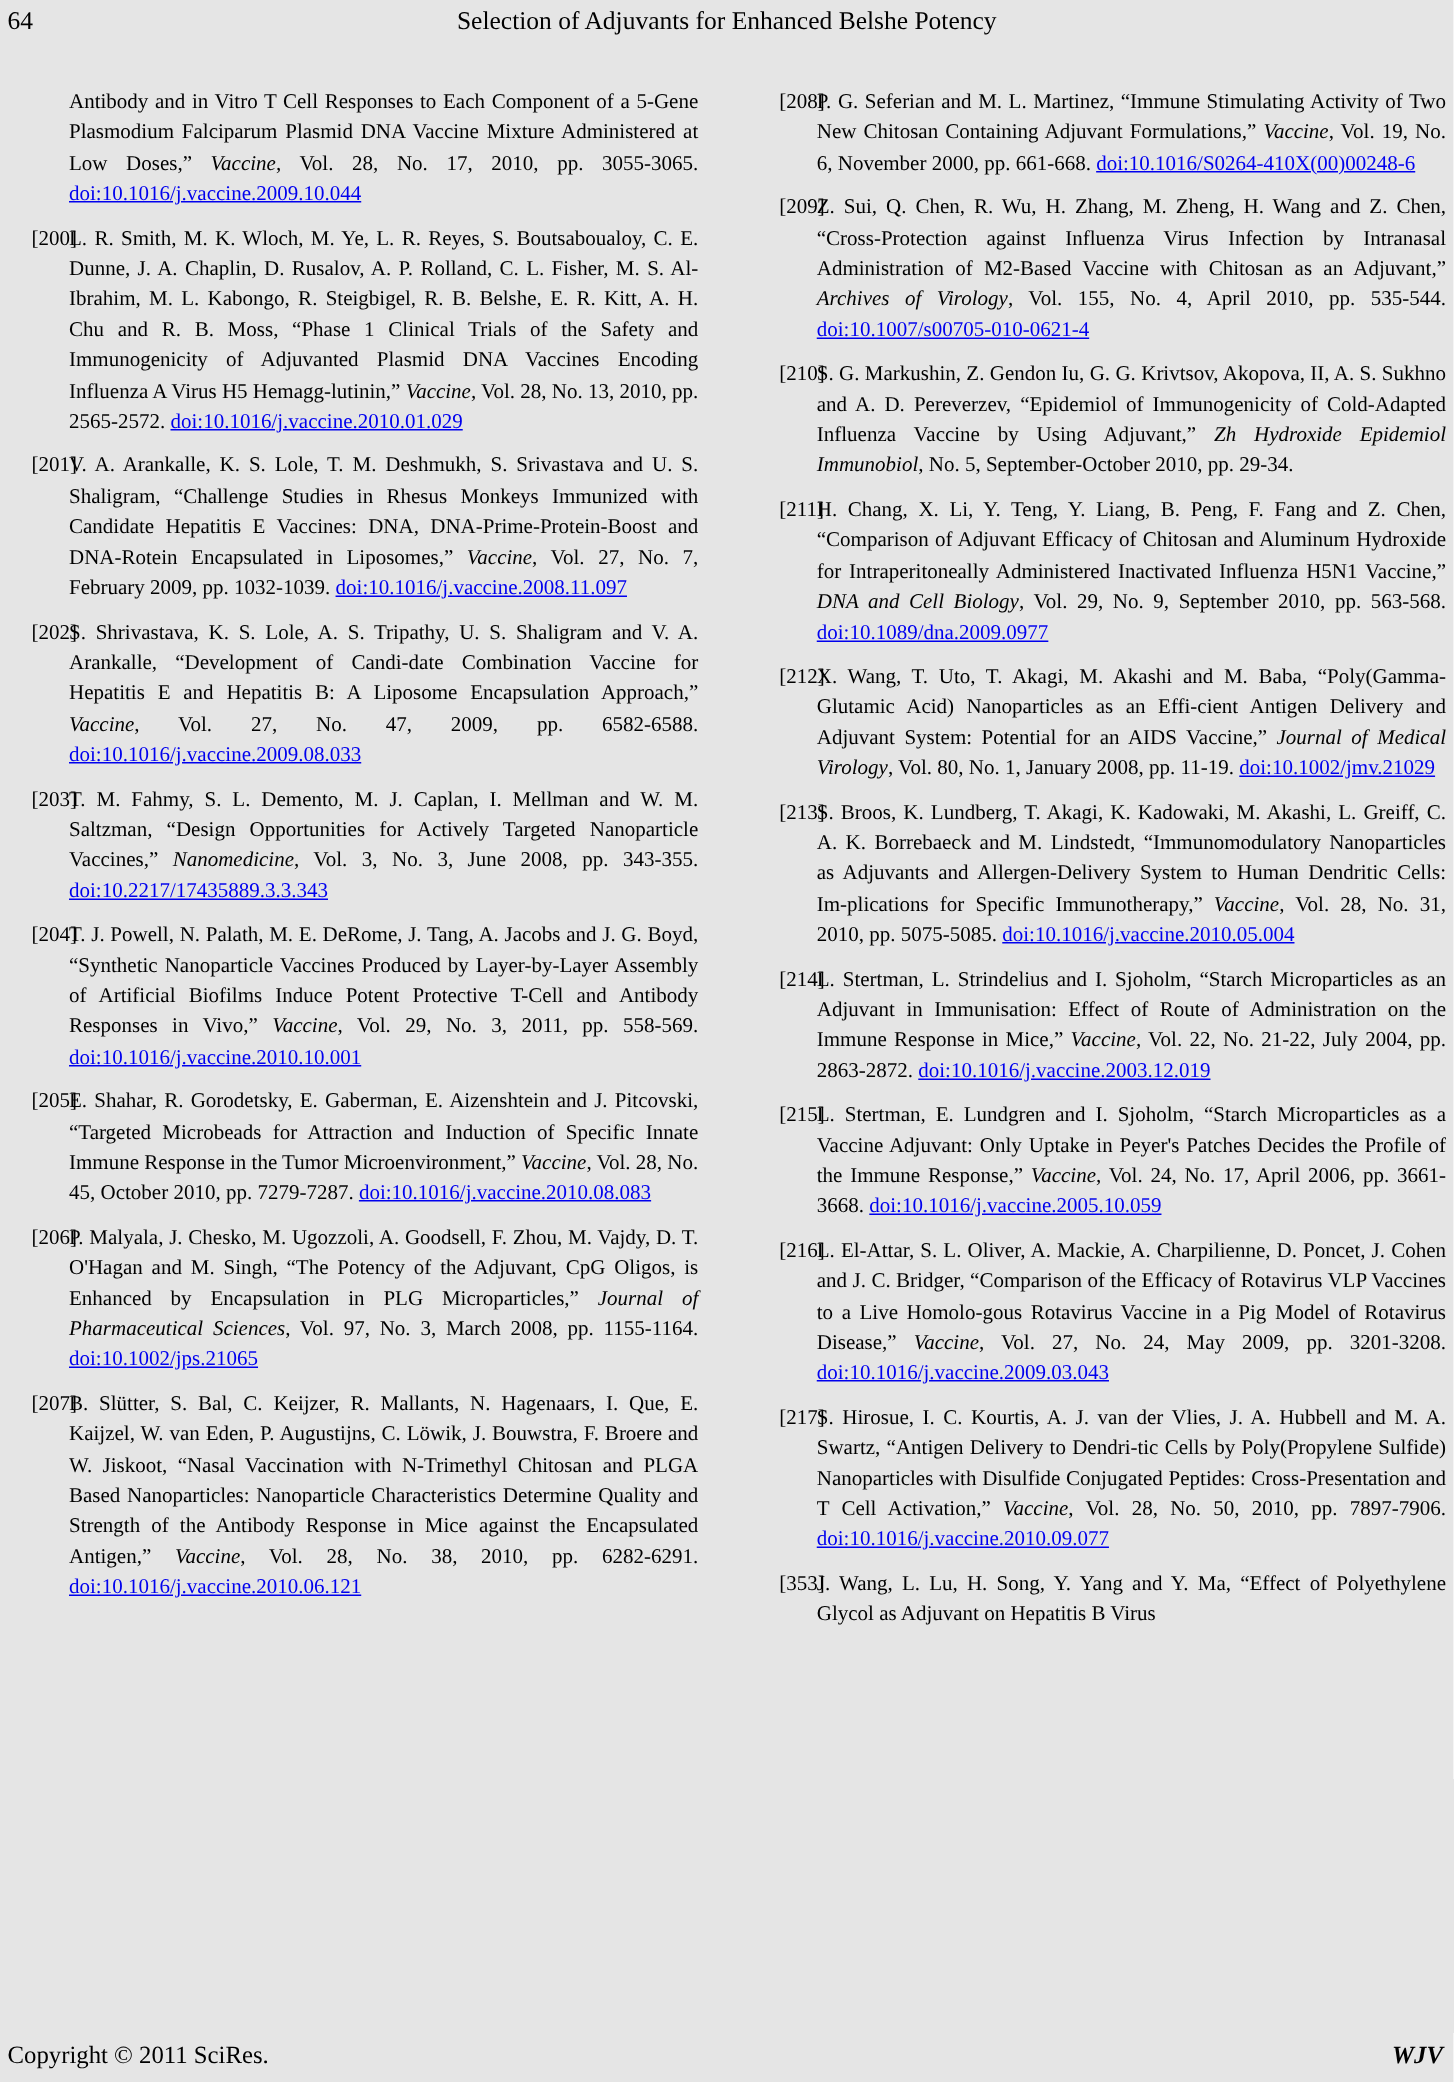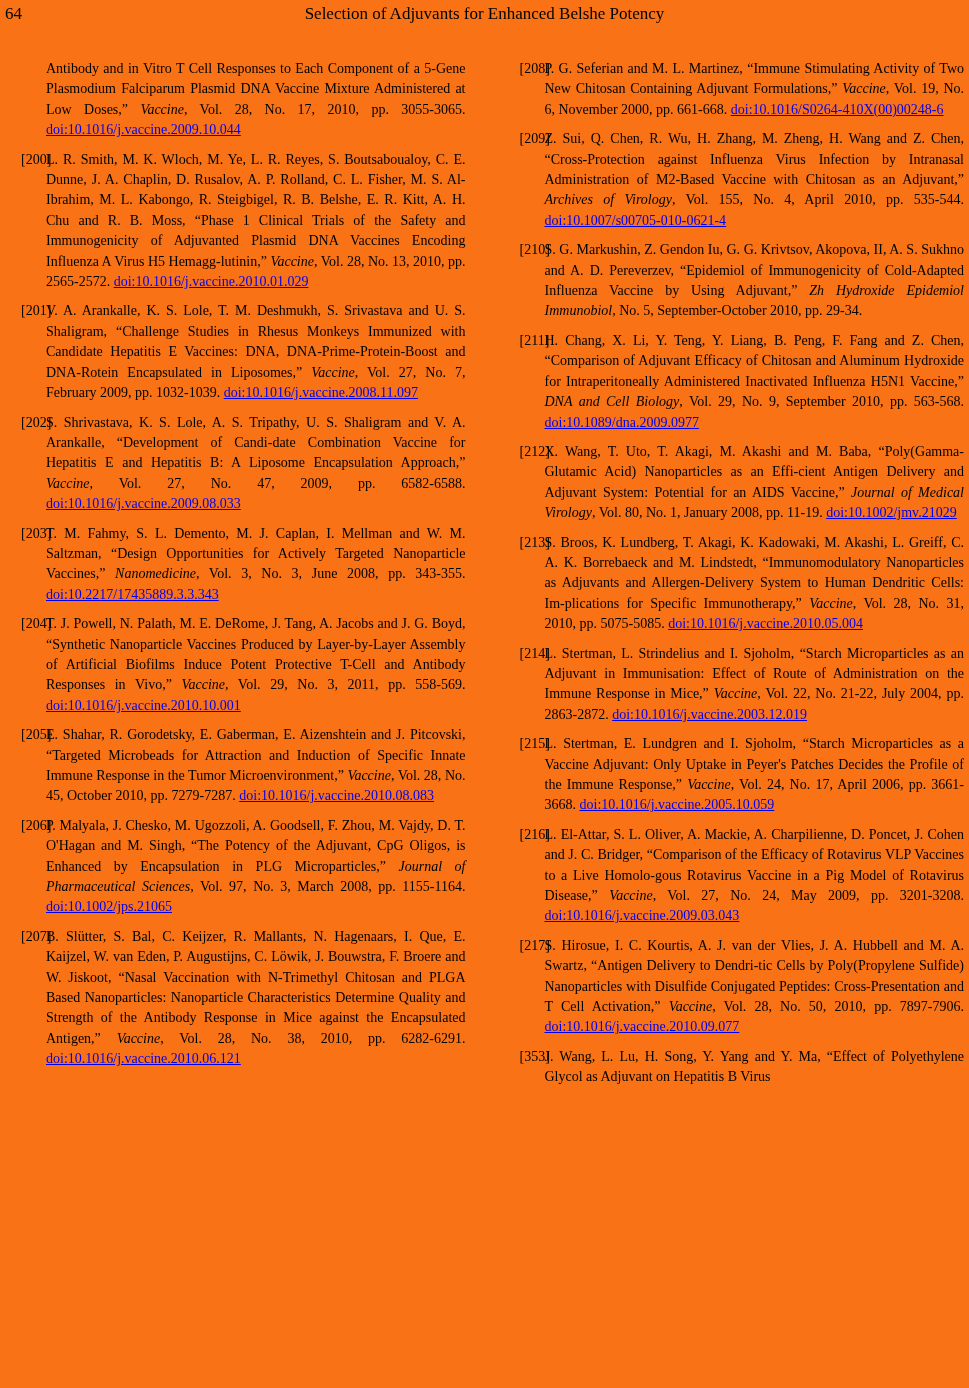--- a/index.html
+++ b/index.html
@@ -1,20 +1,20 @@
 <!DOCTYPE html>
 <html><head>
 <meta charset="utf-8">
 <style>
   html, body { margin: 0; padding: 0; background: #ffffff; }
   .page {
     position: relative;
     width: 969px;
     height: 1388px;
-    background: #f97316;
+    background: #e5e5e5;
     color: #000000;
     font-family: "Liberation Serif", "DejaVu Serif", serif;
     box-sizing: border-box;
     padding: 4px 5px 0 5px;
     overflow: hidden;
   }
   .header { position: relative; height: 22px; font-size: 17px; }
   .page-num { position: absolute; left: 0; top: 0; }
   .running-title { position: absolute; left: 0; right: 0; text-align: center; }
   .columns {
@@ -72,13 +72,17 @@
         <div class="ref"><span class="num">[212]</span><span><span>X. Wang, T. Uto, T. Akagi, M. Akashi and M. Baba, “Poly(Gamma-Glutamic Acid) Nanoparticles as an Effi-cient Antigen Delivery and Adjuvant System: Potential for an AIDS Vaccine,” </span><span class="ital">Journal of Medical Virology</span><span>, Vol. 80, No. 1, January 2008, pp. 11-19. </span><a class="doi" href="#" style="color: rgb(0, 0, 238);">doi:10.1002/jmv.21029</a></span></div>
         <div class="ref"><span class="num">[213]</span><span><span>S. Broos, K. Lundberg, T. Akagi, K. Kadowaki, M. Akashi, L. Greiff, C. A. K. Borrebaeck and M. Lindstedt, “Immunomodulatory Nanoparticles as Adjuvants and Allergen-Delivery System to Human Dendritic Cells: Im-plications for Specific Immunotherapy,” </span><span class="ital">Vaccine</span><span>, Vol. 28, No. 31, 2010, pp. 5075-5085. </span><a class="doi" href="#" style="color: rgb(0, 0, 238);">doi:10.1016/j.vaccine.2010.05.004</a></span></div>
         <div class="ref"><span class="num">[214]</span><span><span>L. Stertman, L. Strindelius and I. Sjoholm, “Starch Microparticles as an Adjuvant in Immunisation: Effect of Route of Administration on the Immune Response in Mice,” </span><span class="ital">Vaccine</span><span>, Vol. 22, No. 21-22, July 2004, pp. 2863-2872. </span><a class="doi" href="#" style="color: rgb(0, 0, 238);">doi:10.1016/j.vaccine.2003.12.019</a></span></div>
         <div class="ref"><span class="num">[215]</span><span><span>L. Stertman, E. Lundgren and I. Sjoholm, “Starch Microparticles as a Vaccine Adjuvant: Only Uptake in Peyer's Patches Decides the Profile of the Immune Response,” </span><span class="ital">Vaccine</span><span>, Vol. 24, No. 17, April 2006, pp. 3661-3668. </span><a class="doi" href="#" style="color: rgb(0, 0, 238);">doi:10.1016/j.vaccine.2005.10.059</a></span></div>
         <div class="ref"><span class="num">[216]</span><span><span>L. El-Attar, S. L. Oliver, A. Mackie, A. Charpilienne, D. Poncet, J. Cohen and J. C. Bridger, “Comparison of the Efficacy of Rotavirus VLP Vaccines to a Live Homolo-gous Rotavirus Vaccine in a Pig Model of Rotavirus Disease,” </span><span class="ital">Vaccine</span><span>, Vol. 27, No. 24, May 2009, pp. 3201-3208. </span><a class="doi" href="#" style="color: rgb(0, 0, 238);">doi:10.1016/j.vaccine.2009.03.043</a></span></div>
         <div class="ref"><span class="num">[217]</span><span><span>S. Hirosue, I. C. Kourtis, A. J. van der Vlies, J. A. Hubbell and M. A. Swartz, “Antigen Delivery to Dendri-tic Cells by Poly(Propylene Sulfide) Nanoparticles with Disulfide Conjugated Peptides: Cross-Presentation and T Cell Activation,” </span><span class="ital">Vaccine</span><span>, Vol. 28, No. 50, 2010, pp. 7897-7906. </span><a class="doi" href="#" style="color: rgb(0, 0, 238);">doi:10.1016/j.vaccine.2010.09.077</a></span></div>
         <div class="ref"><span class="num">[353]</span><span><span>J. Wang, L. Lu, H. Song, Y. Yang and Y. Ma, “Effect of Polyethylene Glycol as Adjuvant on Hepatitis B Virus</span></span></div>
       </div>
   </div>
 
+  <div class="footer">
+    <span class="copyright">Copyright © 2011 SciRes.</span>
+    <span class="wjv">WJV</span>
+  </div>
 </div>
 
 </body></html>

